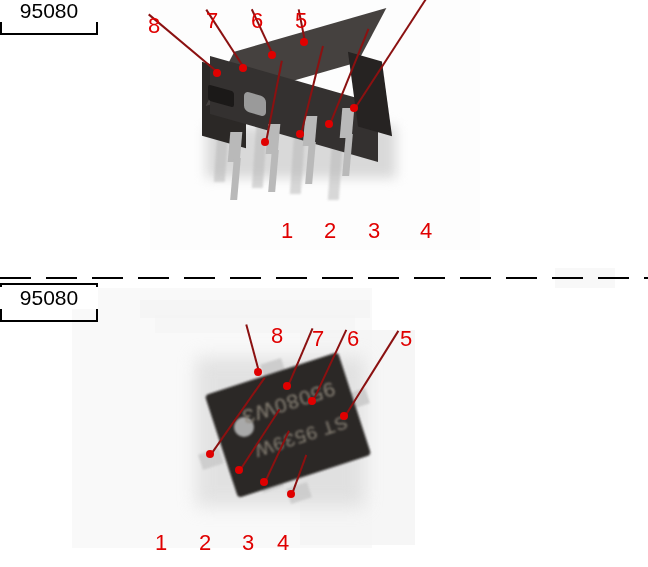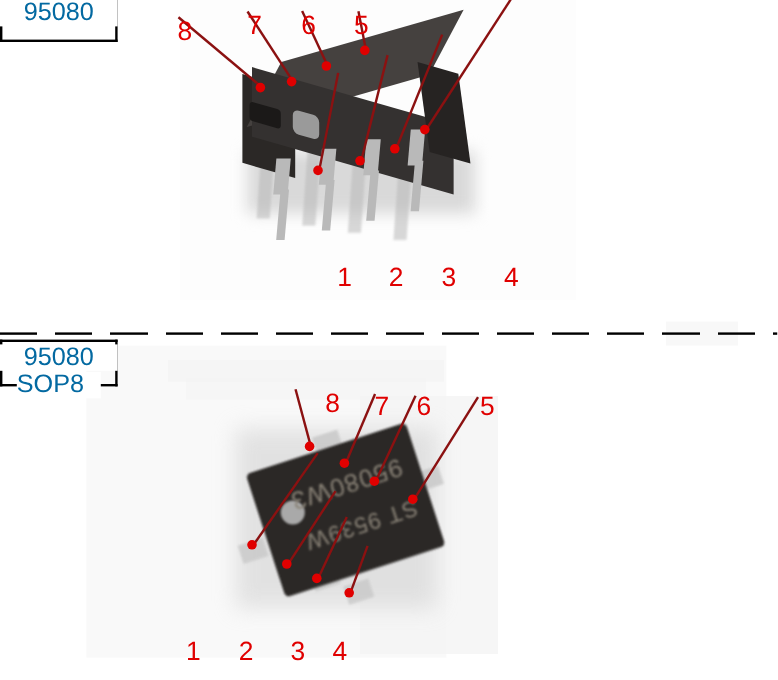--- a/index.html
+++ b/index.html
@@ -38,21 +38,21 @@
 
   .label-box .lb-line1,
   .label-box .lb-line2 {
     position: absolute;
     left: 0;
     width: 98px;
     text-align: center;
     font-family: "Liberation Sans", sans-serif;
     font-size: 21px;
     line-height: 22px;
-    color: #0369a1;
+    color: #000000;
     letter-spacing: 0px;
     background: #ffffff;
   }
   .label-box .lb-line1 { top: 4px; }
   .label-box .lb-line2 { top: 27px; width: 70px; left: 14px; text-align: left; }
 
   
   #divider {
     position: absolute;
     left: 0;
@@ -222,21 +222,20 @@
   </div>
 
   <div id="divider"></div>
 
   <div class="label-box" style="left:0px;top:283px;">
     <div class="lb-border-top"></div>
     <div class="lb-border-left"></div>
     <div class="lb-border-right"></div>
     <div class="lb-border-bottom"></div>
     <div class="lb-line1">95080</div>
-    <div class="lb-line2">SOP8</div>
   </div>
 
   <div id="sop8">
 
     <div style="position:absolute;left:6px;top:2px;width:168px;height:150px;background:#cfcfcf;filter:blur(9px);opacity:.55;"></div>
 
     <div class="sop-pin blur" style="left:72px;top:6px;width:22px;height:16px;transform:rotate(-18deg);opacity:.85;"></div>
     <div class="sop-pin blur" style="left:102px;top:16px;width:22px;height:16px;transform:rotate(-18deg);opacity:.85;"></div>
     <div class="sop-pin blur" style="left:130px;top:26px;width:22px;height:16px;transform:rotate(-18deg);opacity:.85;"></div>
     <div class="sop-pin blur" style="left:156px;top:36px;width:22px;height:16px;transform:rotate(-18deg);opacity:.85;"></div>

